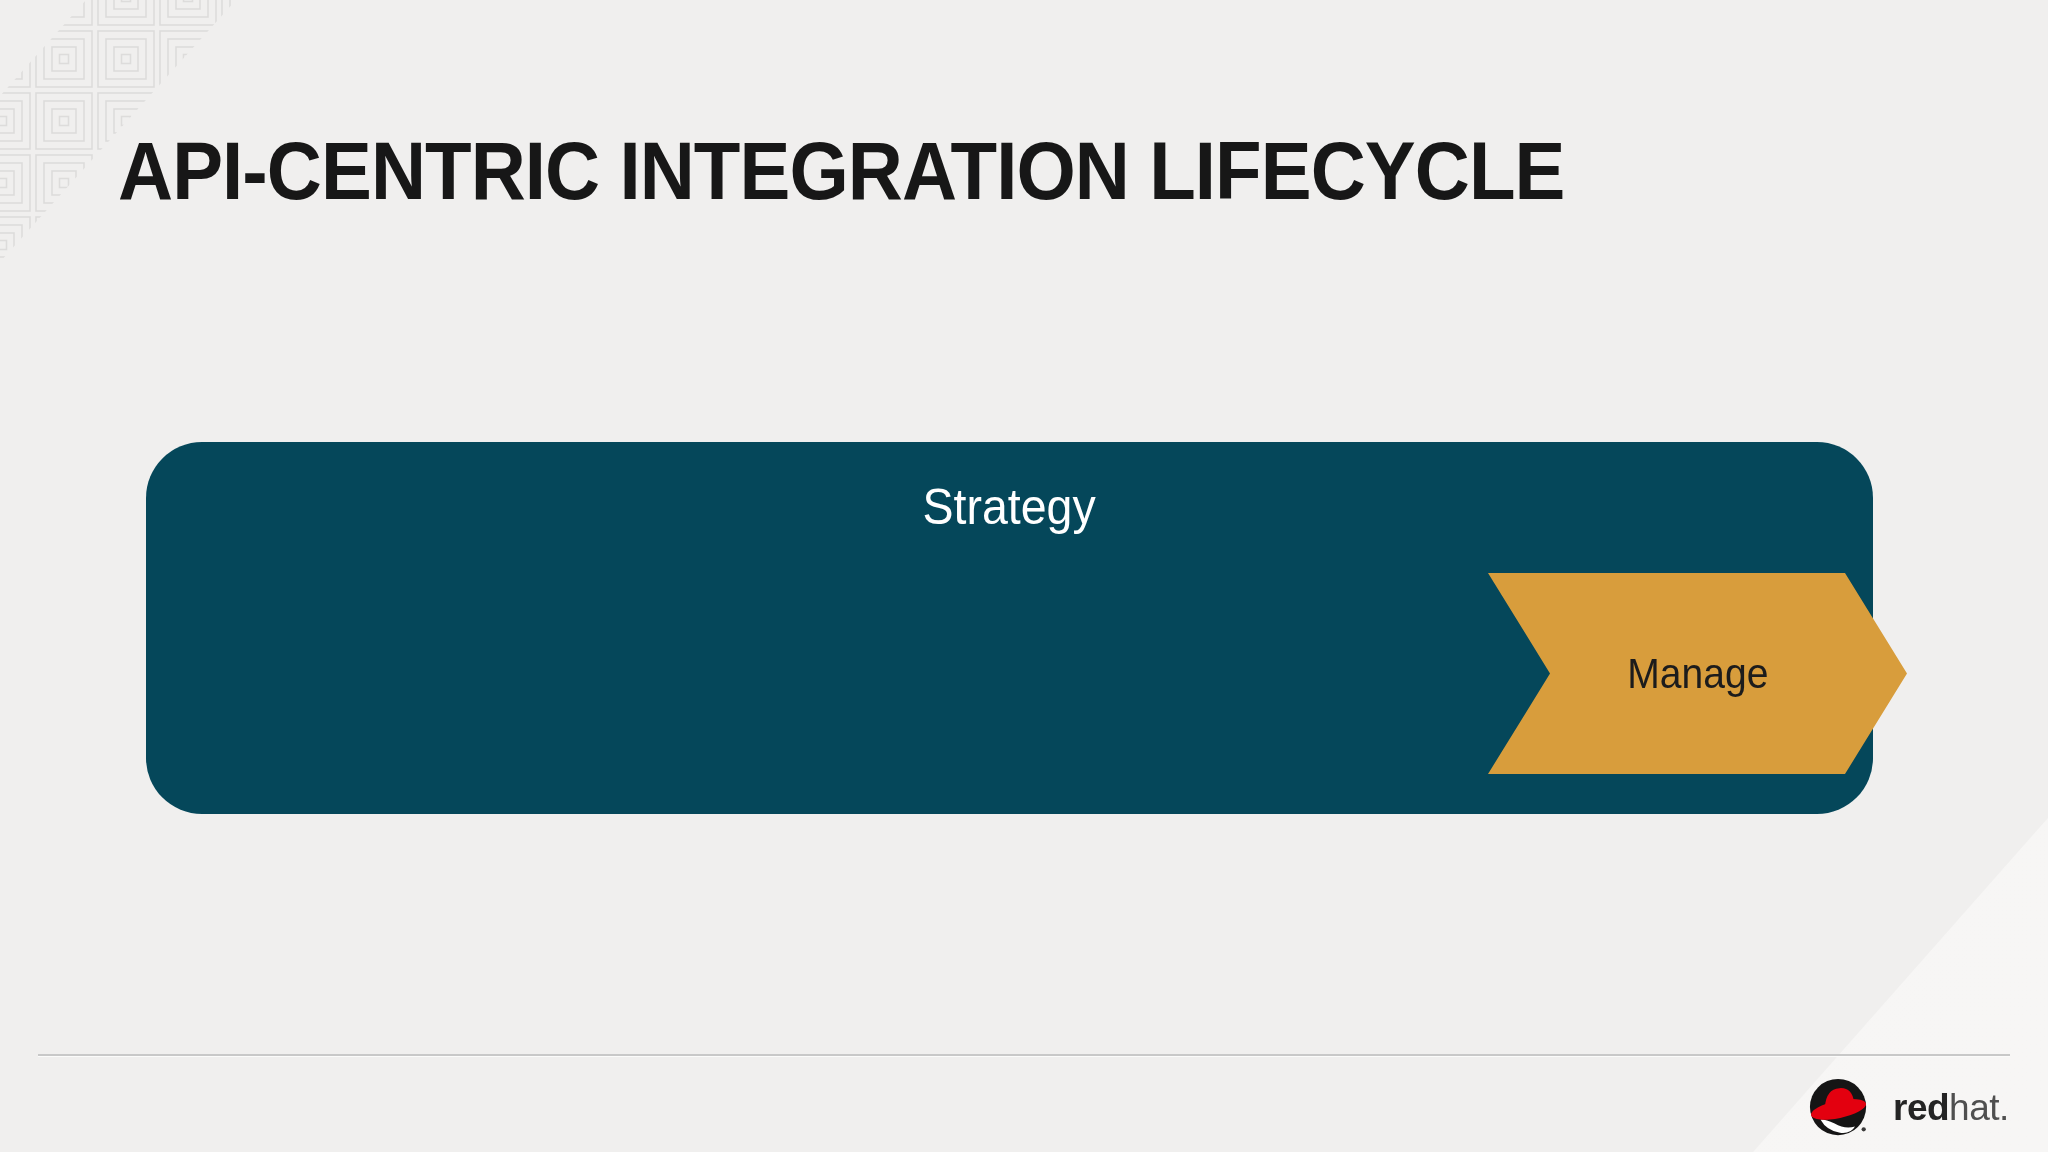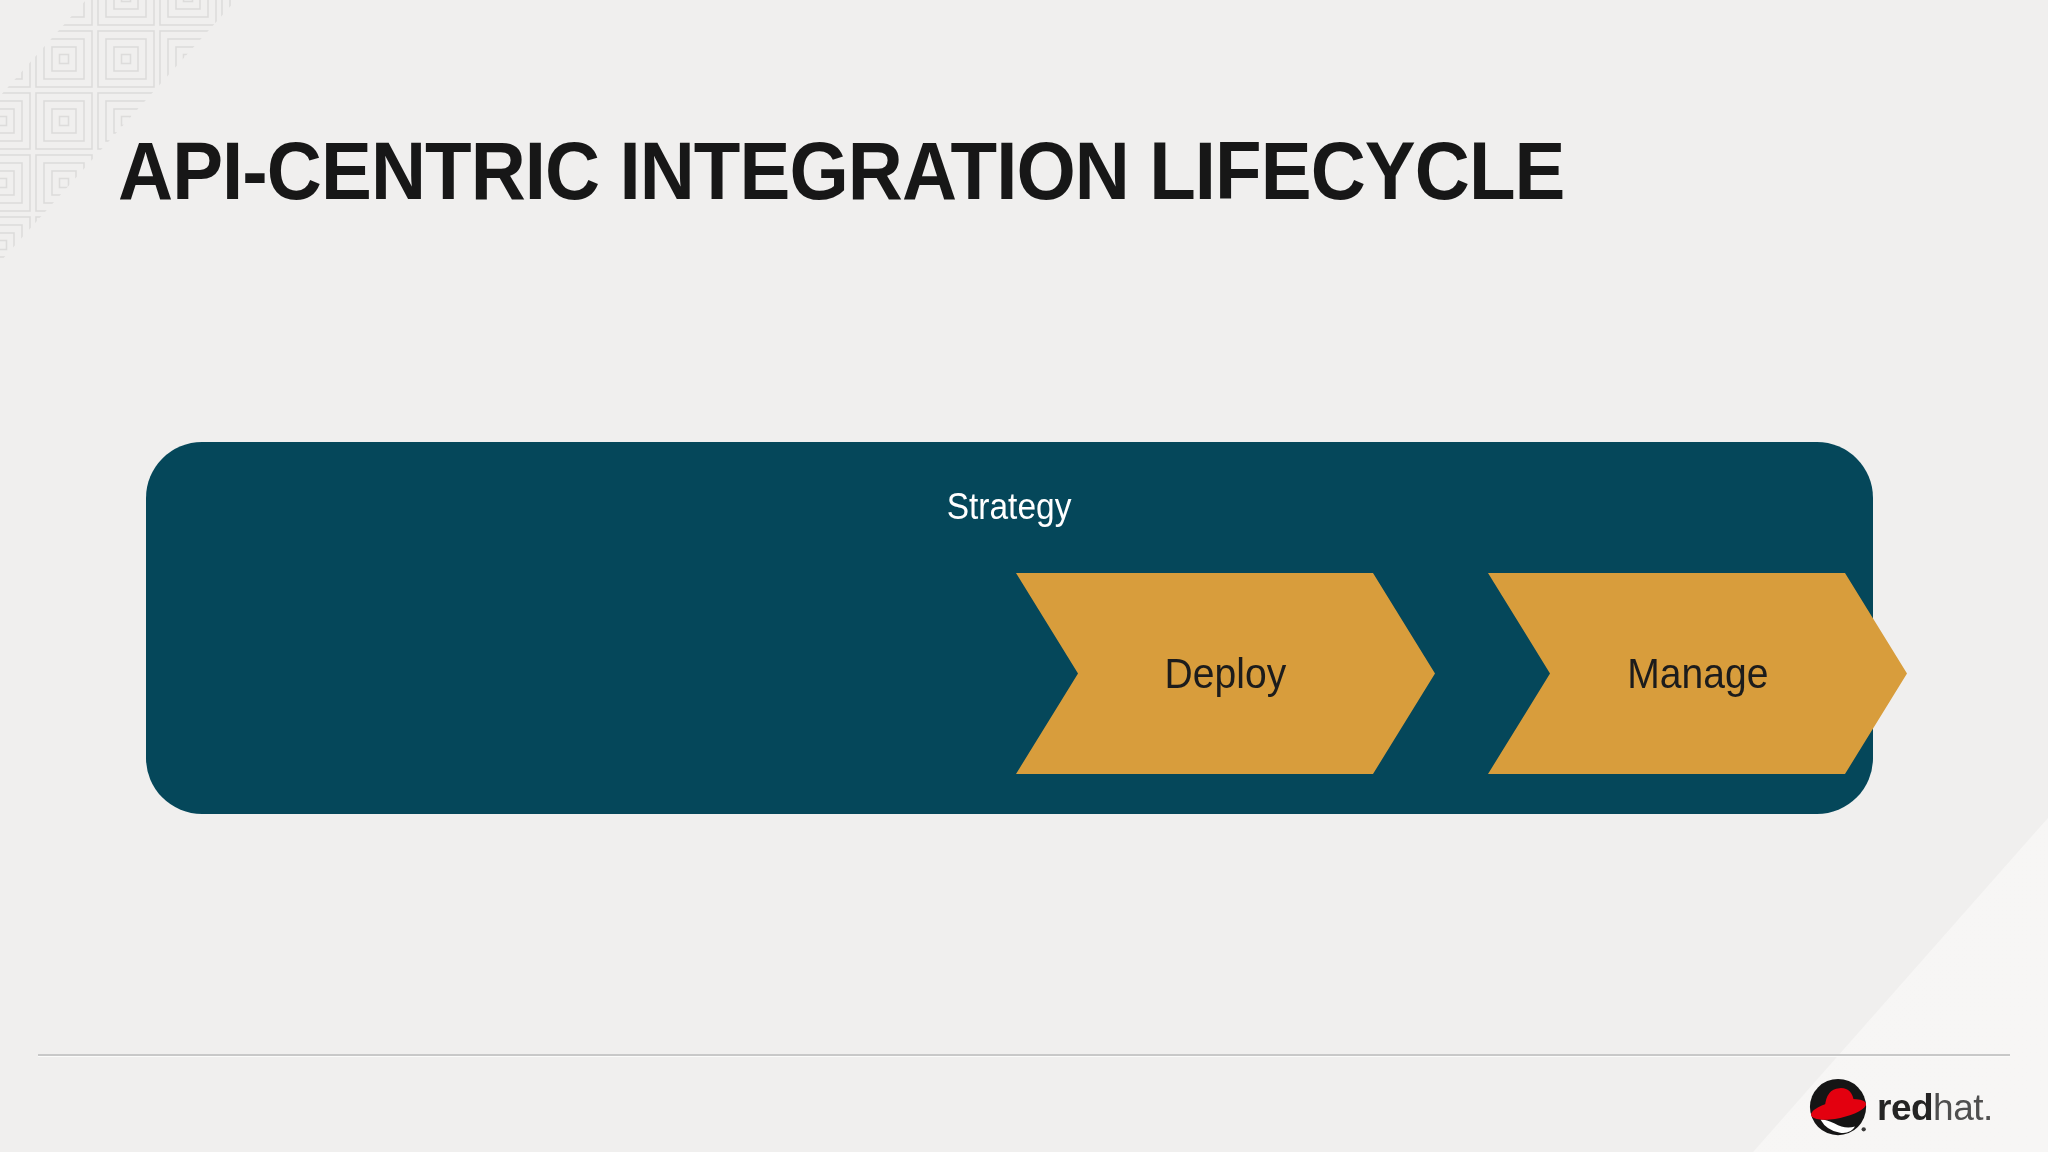--- a/index.html
+++ b/index.html
@@ -47,21 +47,21 @@
     width: 1727px; height: 372px;
     background: var(--teal, #05475A);
     border-radius: 56px;
   }
 
   .strategy-label {
     position: absolute;
     left: 0; right: 0; top: 30px;
     height: 70px; line-height: 70px;
     text-align: center;
-    font-size: 36px;
+    font-size: 50px;
     font-weight: 400;
     color: var(--strategy-text, #FFFFFF);
   }
   .strategy-label > span {
     display: inline-block;
     transform: scaleX(0.93);
     transform-origin: center;
   }
 
   .chevron {
@@ -94,21 +94,21 @@
     border-top: 2px solid var(--divider, #C8C8C8);
     box-shadow: 0 1px 0 #fbfbfa;
   }
 
   .logo {
     position: absolute;
     left: 1808px; top: 1077px;
     height: 62px;
     display: flex;
     align-items: center;
-    gap: 7px;
+    gap: 23px;
     text-align: center;
   }
   .logo-text {
     font-size: 37px;
     line-height: 62px;
     white-space: nowrap;
     letter-spacing: -0.5px;
   }
   .logo-text .brand-bold { font-weight: 700; color: #242424; }
   .logo-text .brand-light { font-weight: 300; color: #4f4f4f; }
@@ -132,23 +132,20 @@
 
   <div class="corner-sheen"></div>
 
   <h1 class="slide-title">API-CENTRIC INTEGRATION LIFECYCLE</h1>
 
   <div class="strategy-box">
     <div class="strategy-label">
       <span>Strategy</span>
     </div>
 
-    <div class="chevron chevron-3">
-      <span class="stage-label">Deploy</span>
-    </div>
     <div class="chevron chevron-4">
       <span class="stage-label">Manage</span>
     </div>
   </div>
 
   <div class="footer-divider"></div>
 
   <div class="logo">
     <svg viewBox="0 0 64 64" width="62" height="62" aria-hidden="true">
       <circle cx="31" cy="31" r="29" fill="#151515"></circle>

